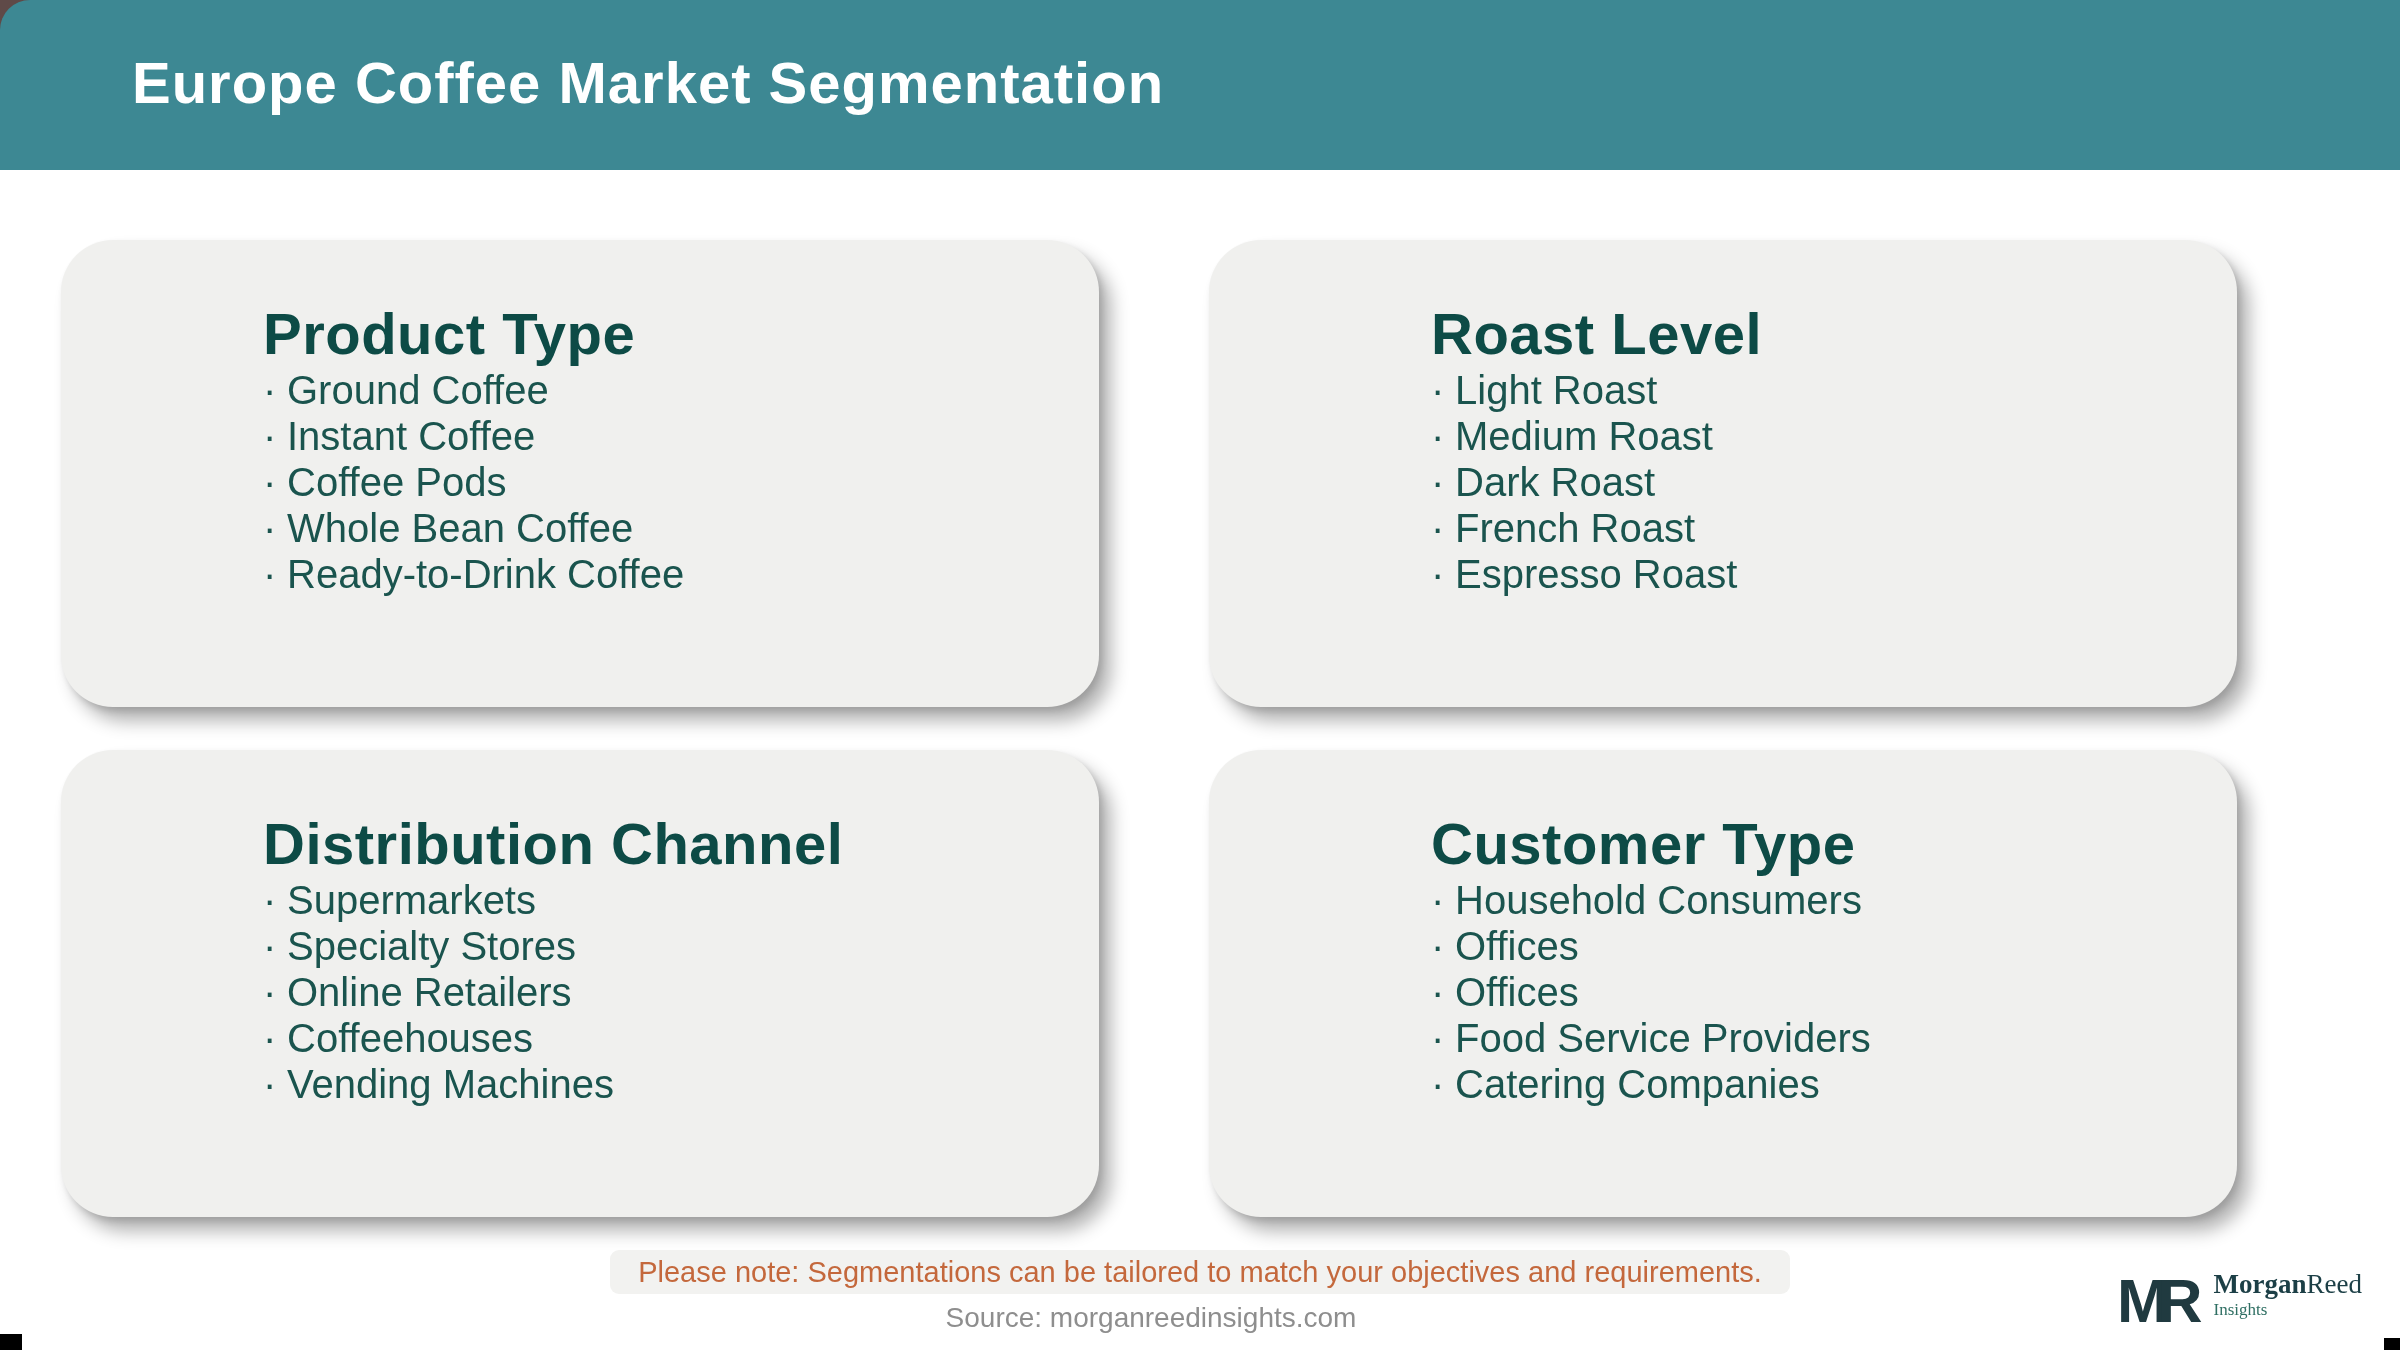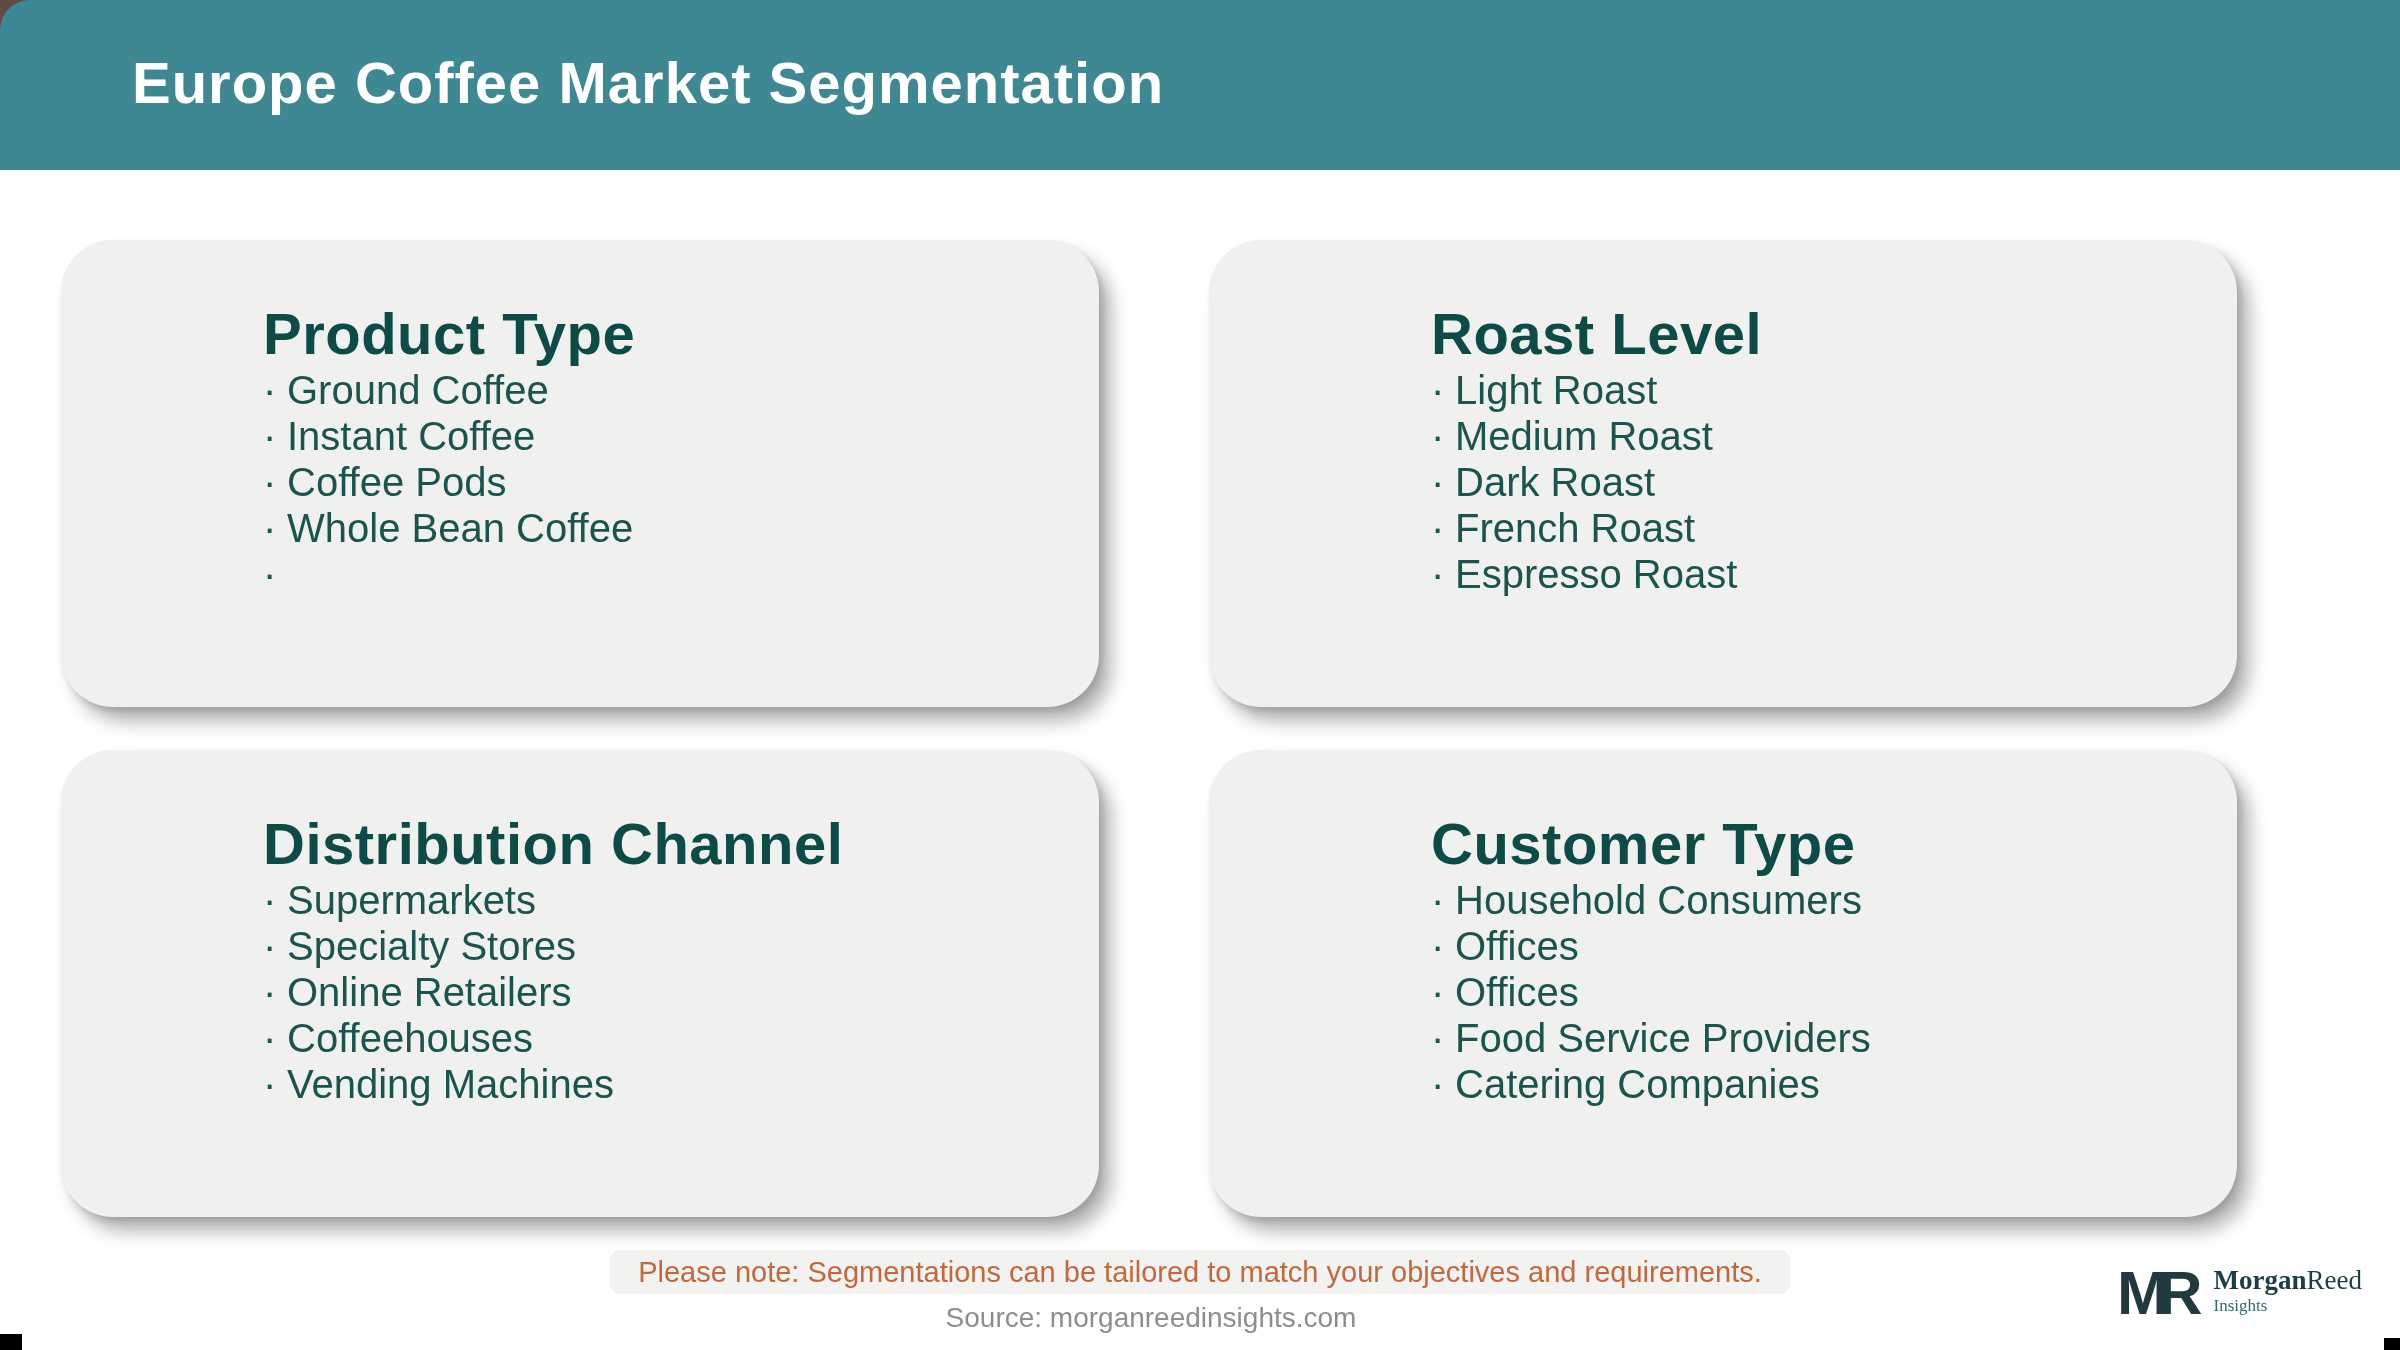--- a/index.html
+++ b/index.html
@@ -47,21 +47,21 @@
     display:flex;justify-content:center;}
   .note-inner{background:var(--note-bg);border-radius:9px;height:44px;
     line-height:44px;padding:0 28px;font-size:29px;color:var(--note-orange);}
   .source-line{position:absolute;left:0;top:1302px;width:2400px;
     text-align:center;font-size:28px;color:var(--source-gray);
     transform:translateX(-49px);}
 
   .logo{position:absolute;right:38px;top:1262px;display:flex;
     align-items:center;}
   .logo .monogram{font-size:62px;font-weight:800;color:var(--logo-dark);
-    letter-spacing:-11px;padding-right:22px;line-height:62px;}
+    letter-spacing:-11px;padding-right:22px;line-height:62px;margin-top:8px;}
   .logo .words{display:flex;flex-direction:column;justify-content:center;
     font-family:"Liberation Serif", serif;line-height:26px;}
   .logo .name{font-size:27px;color:var(--logo-navy);}
   .logo .name .bold{font-weight:700;}
   .logo .sub{font-size:17px;color:var(--logo-teal);}
 
   .black-chip-left{position:absolute;left:0;top:1334px;width:22px;height:16px;
     background:#000000;}
   .black-chip-right{position:absolute;left:2384px;top:1338px;width:16px;
     height:12px;background:#000000;}
@@ -93,20 +93,21 @@
         <li>
             <span class="dot">·</span>
             <span>Coffee Pods</span>
           </li>
         <li>
             <span class="dot">·</span>
             <span>Whole Bean Coffee</span>
           </li>
         <li>
             <span class="dot">·</span>
+            <span>Ready-to-Drink Coffee</span>
           </li>
       </ul>
     </div>
 
     <div class="card col-right">
       <h2>Roast Level</h2>
       <ul>
         <li>
             <span class="dot">·</span>
             <span>Light Roast</span>

